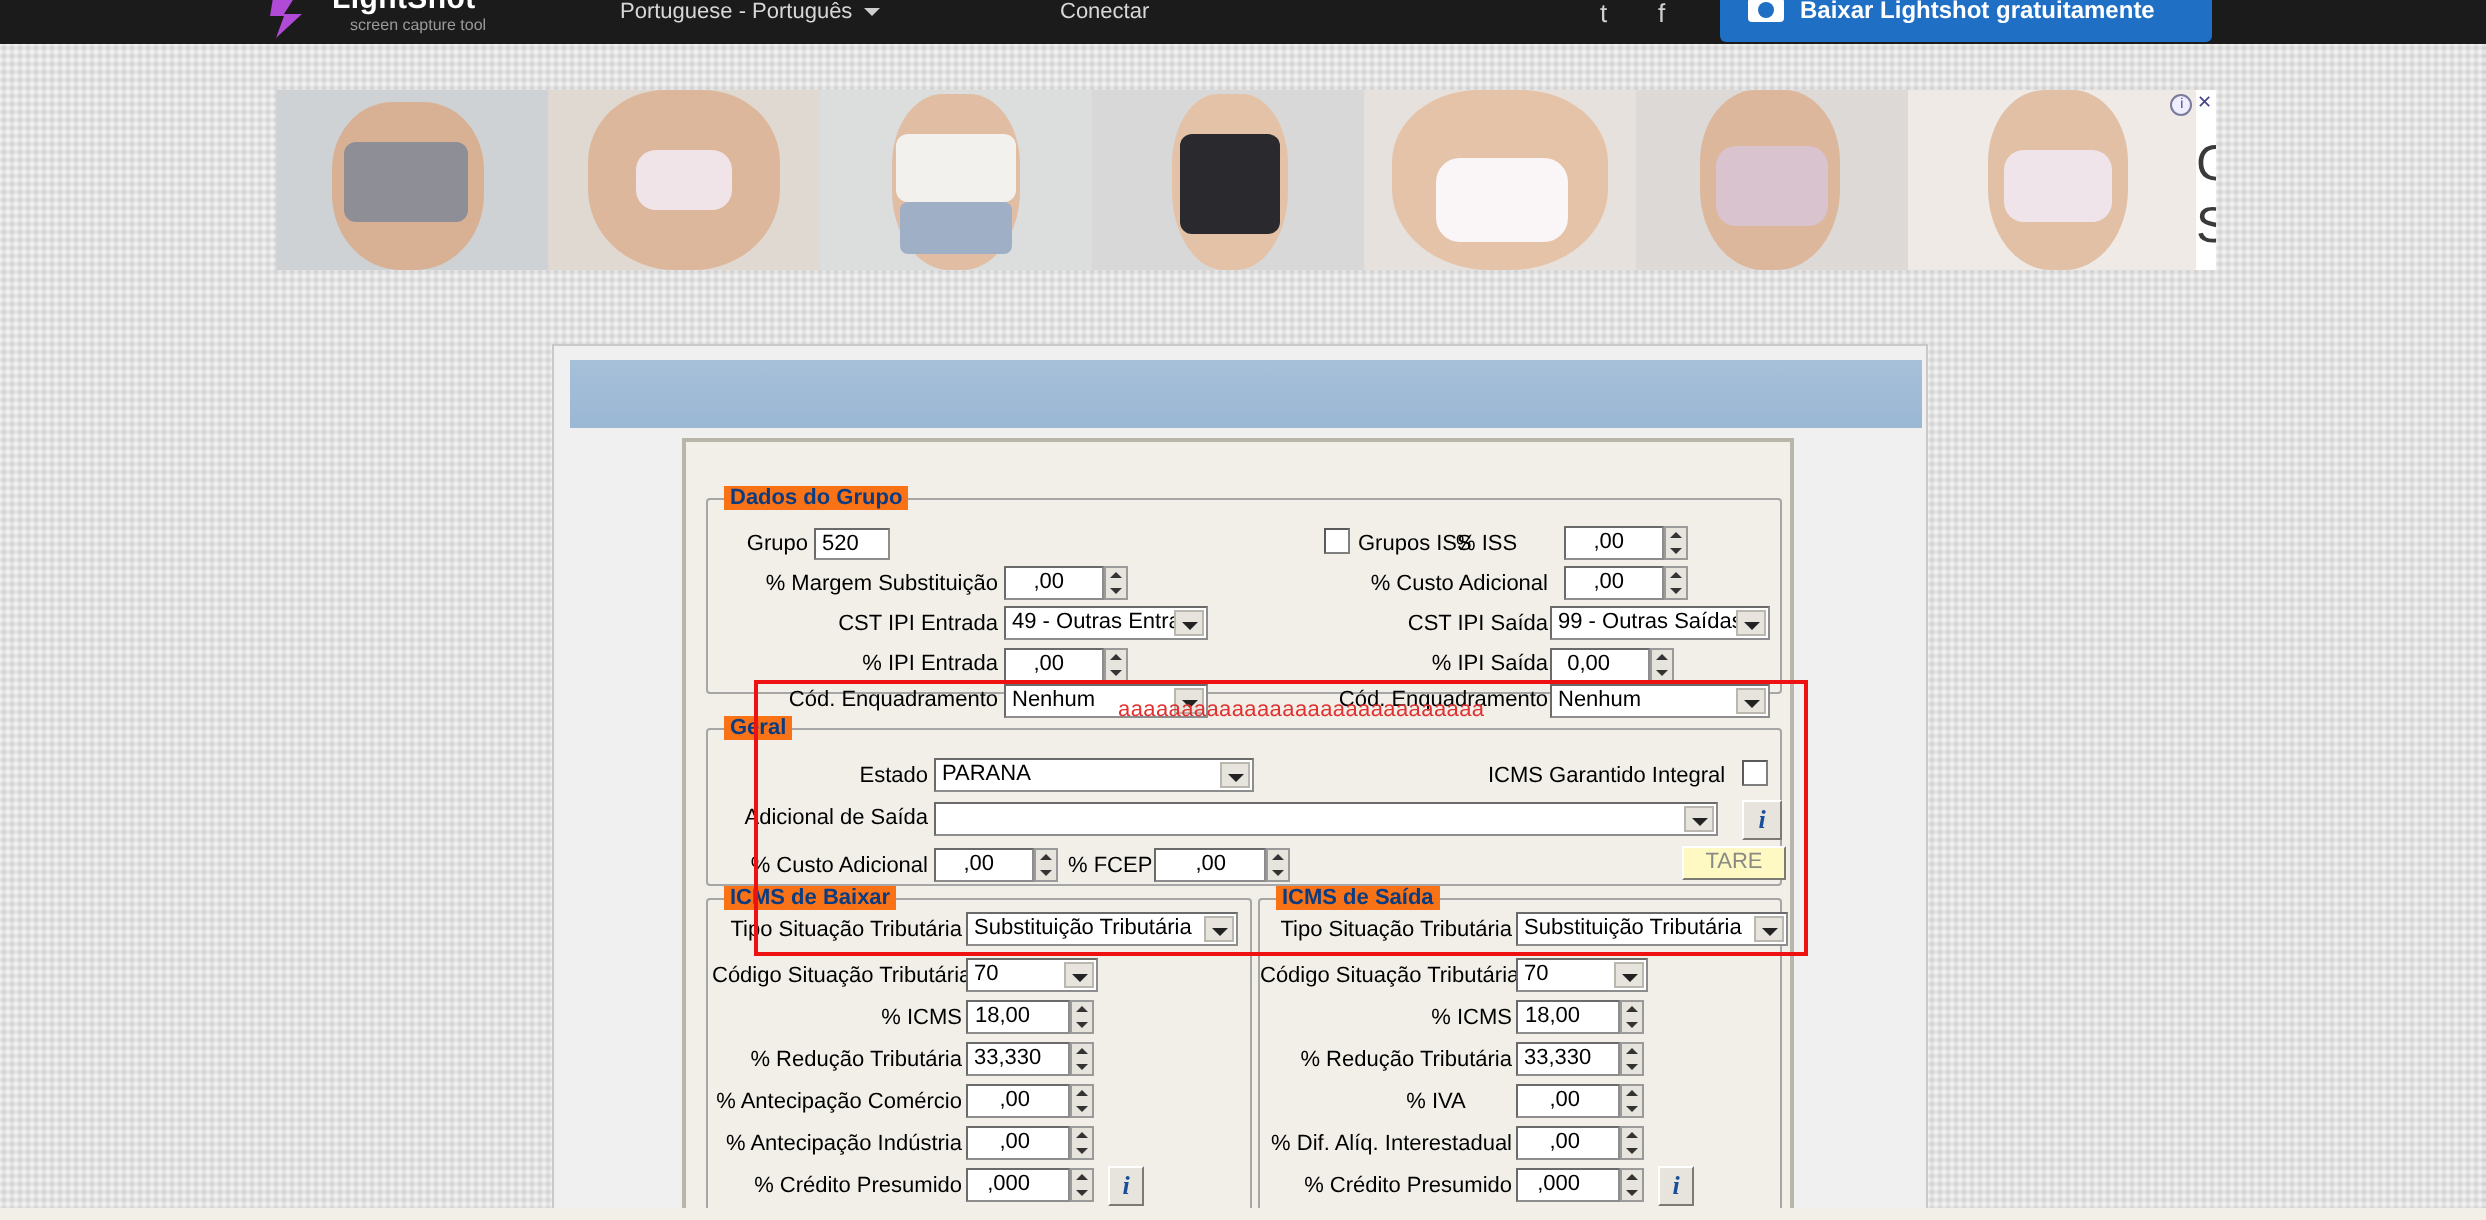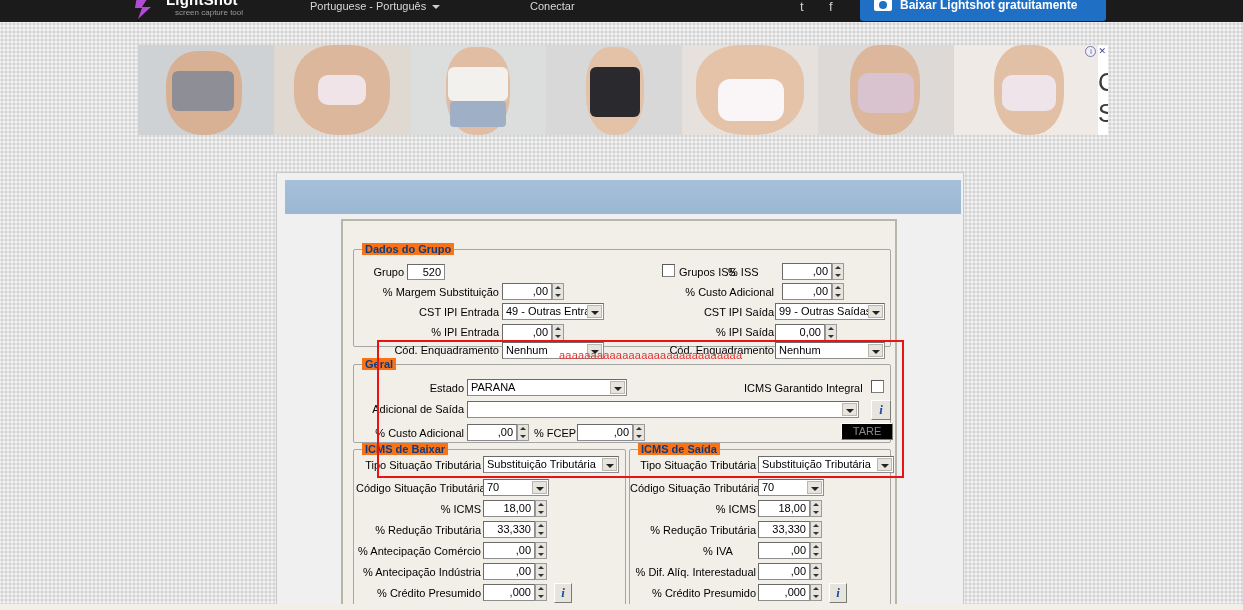--- a/index.html
+++ b/index.html
@@ -235,21 +235,21 @@
     border-top-color: #6a6a6a;
     border-left-color: #6a6a6a;
     box-sizing: border-box;
     font-size: 11px;
     line-height: 15px;
     padding: 0 3px;
     color: #000;
     overflow: hidden;
     white-space: nowrap;
   }
-  .txt.num { text-align: right; padding-right: 3px; }
+  .txt.num { text-align: right; padding-right: 19px; }
 
   
   .spin {
     position: absolute;
     width: 12px;
     box-sizing: border-box;
     background: #e6e4dc;
     border: 1px solid #9a9a9a;
   }
   .spin .a, .spin .b {
@@ -296,21 +296,21 @@
     width: 13px; height: 13px;
     background: #fff;
     border: 1px solid #7f7f7f;
     border-top-color: #5a5a5a;
     border-left-color: #5a5a5a;
     box-sizing: border-box;
   }
 
   .btn {
     position: absolute;
-    background: #000000;
+    background: #fef9c3;
     border: 1px solid #ffffff;
     border-right-color: #7b7b74;
     border-bottom-color: #7b7b74;
     box-sizing: border-box;
     font-size: 11px;
     color: #8a8a84;
     text-align: center;
   }
 
   .ibtn {

